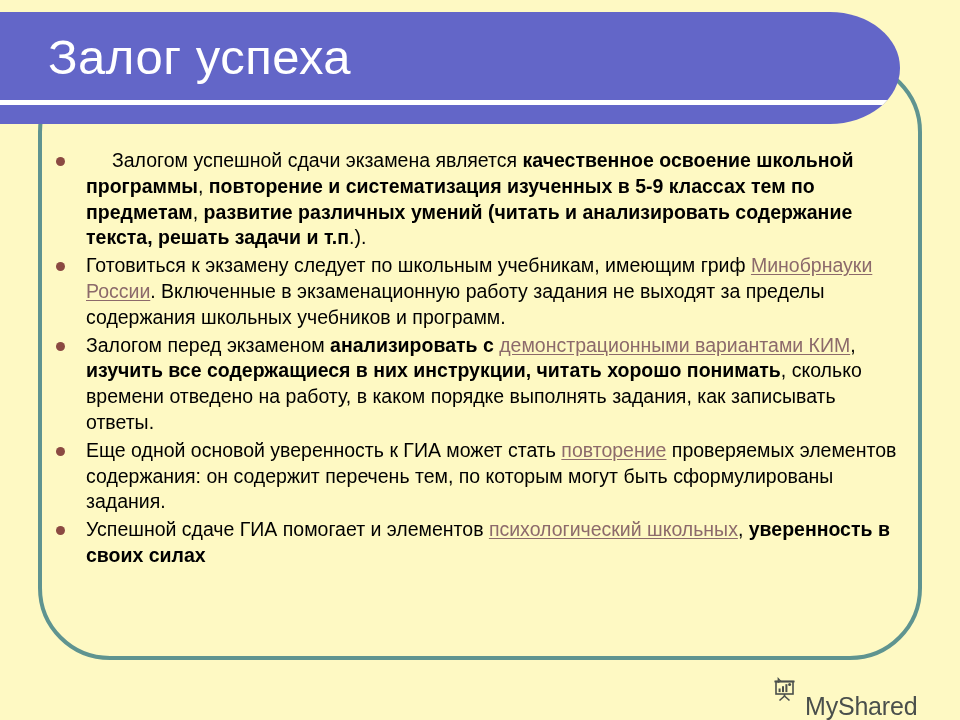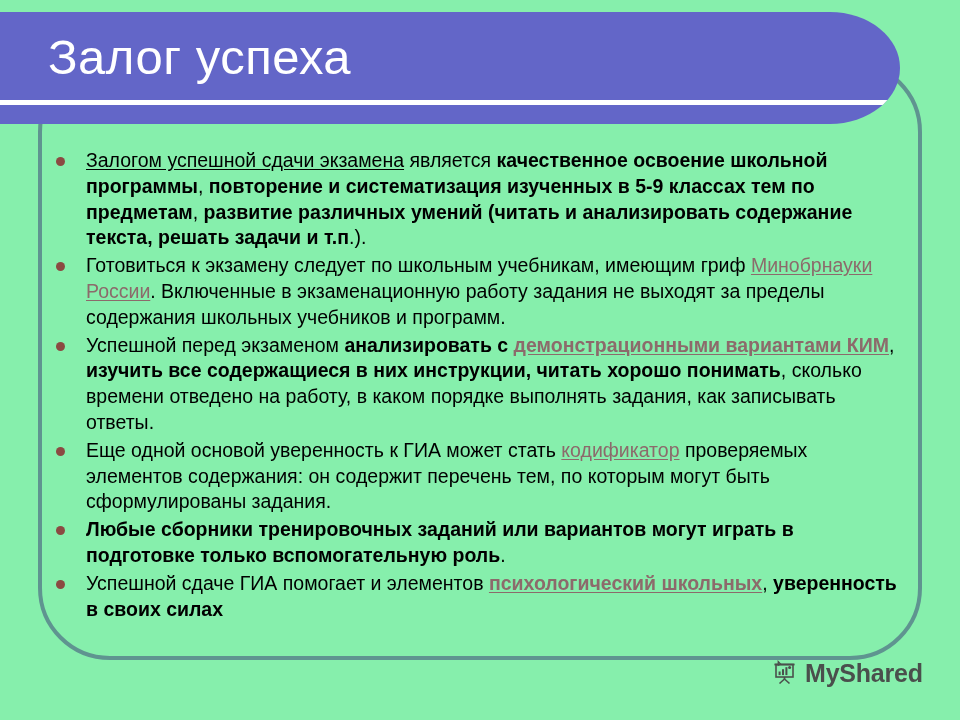--- a/index.html
+++ b/index.html
@@ -5,21 +5,21 @@
 <style>
   html, body {
     margin: 0;
     padding: 0;
     background: #ffffff;
   }
   .slide {
     position: relative;
     width: 960px;
     height: 720px;
-    background: #86efac;
+    background: #fef9c3;
     overflow: hidden;
     font-family: "Liberation Sans", sans-serif;
   }
 
   
   .frame {
     position: absolute;
     left: 38px;
     top: 60px;
     width: 884px;
@@ -93,49 +93,50 @@
     word-spacing: 0px;
   }
   .b   { font-weight: bold; }
   .lnk {
     color: #8c6a6b;
     text-decoration: underline;
     text-underline-offset: 2px;
   }
   .lnk-b {
     color: #8c6a6b;
-    font-weight: bold;
+    font-weight: normal;
     text-decoration: underline;
     text-underline-offset: 2px;
   }
   .ul-plain {
-    text-decoration: underline;
     text-underline-offset: 2px;
+    margin-left: 26px;
   }
 
   
   .watermark {
     position: absolute;
     left: 772px;
     top: 660px;
     display: flex;
     align-items: center;
     gap: 7px;
   }
   .wm-icon {
     width: 26px;
     height: 26px;
     display: block;
   }
   .wm-text {
     font-size: 25px;
     color: #4a4f4c;
-    font-weight: 700;
+    font-weight: 400;
     letter-spacing: -0.2px;
     line-height: 26px;
+    margin-top: 33px;
   }
 </style>
 </head>
 <body>
 
 <div class="slide">
 
   <div class="frame"></div>
 
   <div class="header">
@@ -147,29 +148,25 @@
       <div class="bullet-row">
         <span class="bullet-dot"></span>
         <div class="para"><span class="ul-plain">Залогом успешной сдачи экзамена</span><span> является </span><span class="b">качественное освоение школьной программы</span><span>, </span><span class="b">повторение и систематизация изученных в 5-9 классах тем по предметам</span><span>, </span><span class="b">развитие различных умений (читать и анализировать содержание текста, решать задачи и т.п</span><span>.).</span></div>
       </div>
       <div class="bullet-row">
         <span class="bullet-dot"></span>
         <div class="para"><span>Готовиться к экзамену следует по школьным учебникам, имеющим гриф </span><span class="lnk">Минобрнауки России</span><span>. Включенные в экзаменационную работу задания не выходят за пределы содержания школьных учебников и программ.</span></div>
       </div>
       <div class="bullet-row">
         <span class="bullet-dot"></span>
-        <div class="para"><span>Успешной перед экзаменом </span><span class="b">анализировать с </span><span class="lnk-b">демонстрационными вариантами КИМ</span><span>, </span><span class="b">изучить все содержащиеся в них инструкции, читать хорошо понимать</span><span>, сколько времени отведено на работу, в каком порядке выполнять задания, как записывать ответы.</span></div>
+        <div class="para"><span>Залогом перед экзаменом </span><span class="b">анализировать с </span><span class="lnk-b">демонстрационными вариантами КИМ</span><span>, </span><span class="b">изучить все содержащиеся в них инструкции, читать хорошо понимать</span><span>, сколько времени отведено на работу, в каком порядке выполнять задания, как записывать ответы.</span></div>
       </div>
       <div class="bullet-row">
         <span class="bullet-dot"></span>
-        <div class="para"><span>Еще одной основой уверенность к ГИА может стать </span><span class="lnk">кодификатор</span><span> проверяемых элементов содержания: он содержит перечень тем, по которым могут быть сформулированы задания.</span></div>
-      </div>
-      <div class="bullet-row">
-        <span class="bullet-dot"></span>
-        <div class="para"><span class="b">Любые сборники тренировочных заданий или вариантов могут играть в подготовке только вспомогательную роль</span><span>.</span></div>
+        <div class="para"><span>Еще одной основой уверенность к ГИА может стать </span><span class="lnk">повторение</span><span> проверяемых элементов содержания: он содержит перечень тем, по которым могут быть сформулированы задания.</span></div>
       </div>
       <div class="bullet-row">
         <span class="bullet-dot"></span>
         <div class="para"><span>Успешной сдаче ГИА помогает и элементов </span><span class="lnk-b">психологический школьных</span><span>, </span><span class="b">уверенность в своих силах</span></div>
       </div>
     </div>
 
   <div class="watermark">
     <span class="wm-icon-wrap">
       <svg class="wm-icon" viewBox="0 0 26 26" xmlns="http://www.w3.org/2000/svg" aria-hidden="true">

